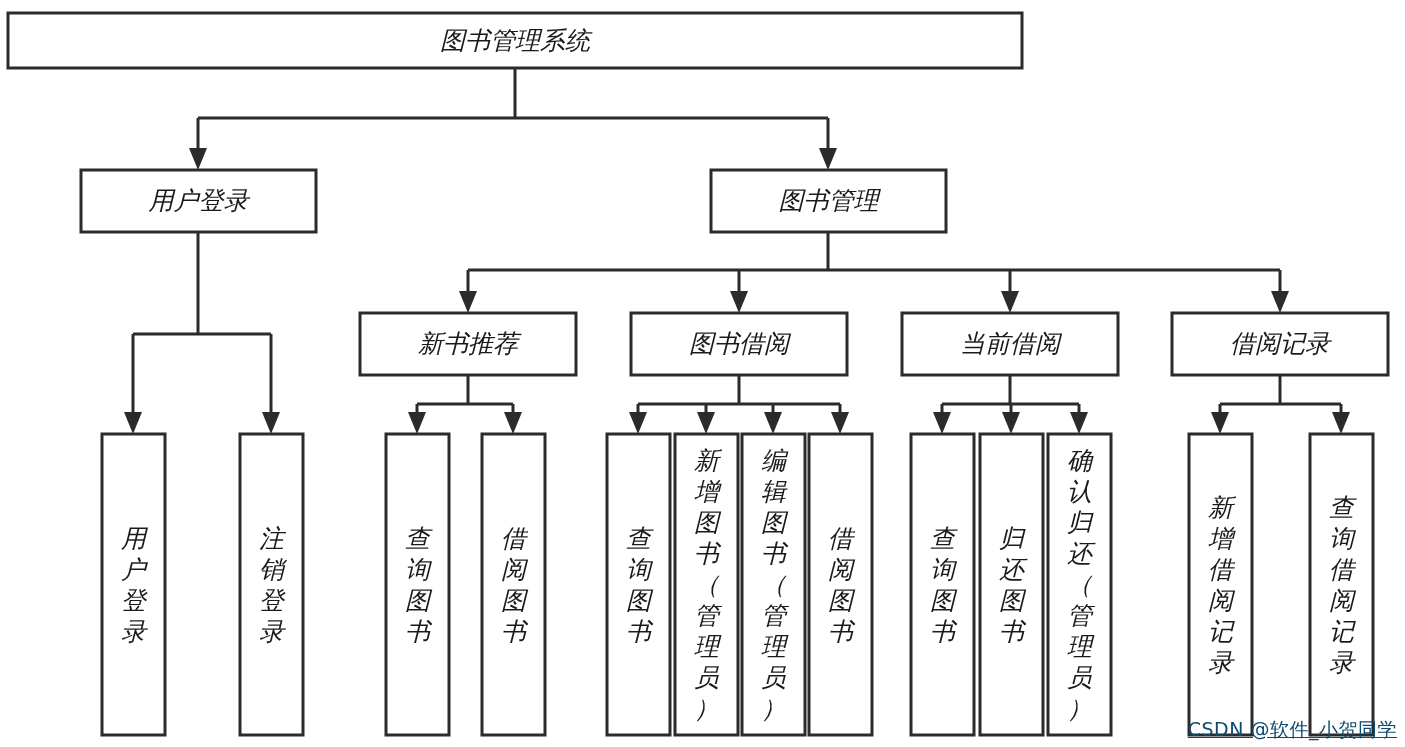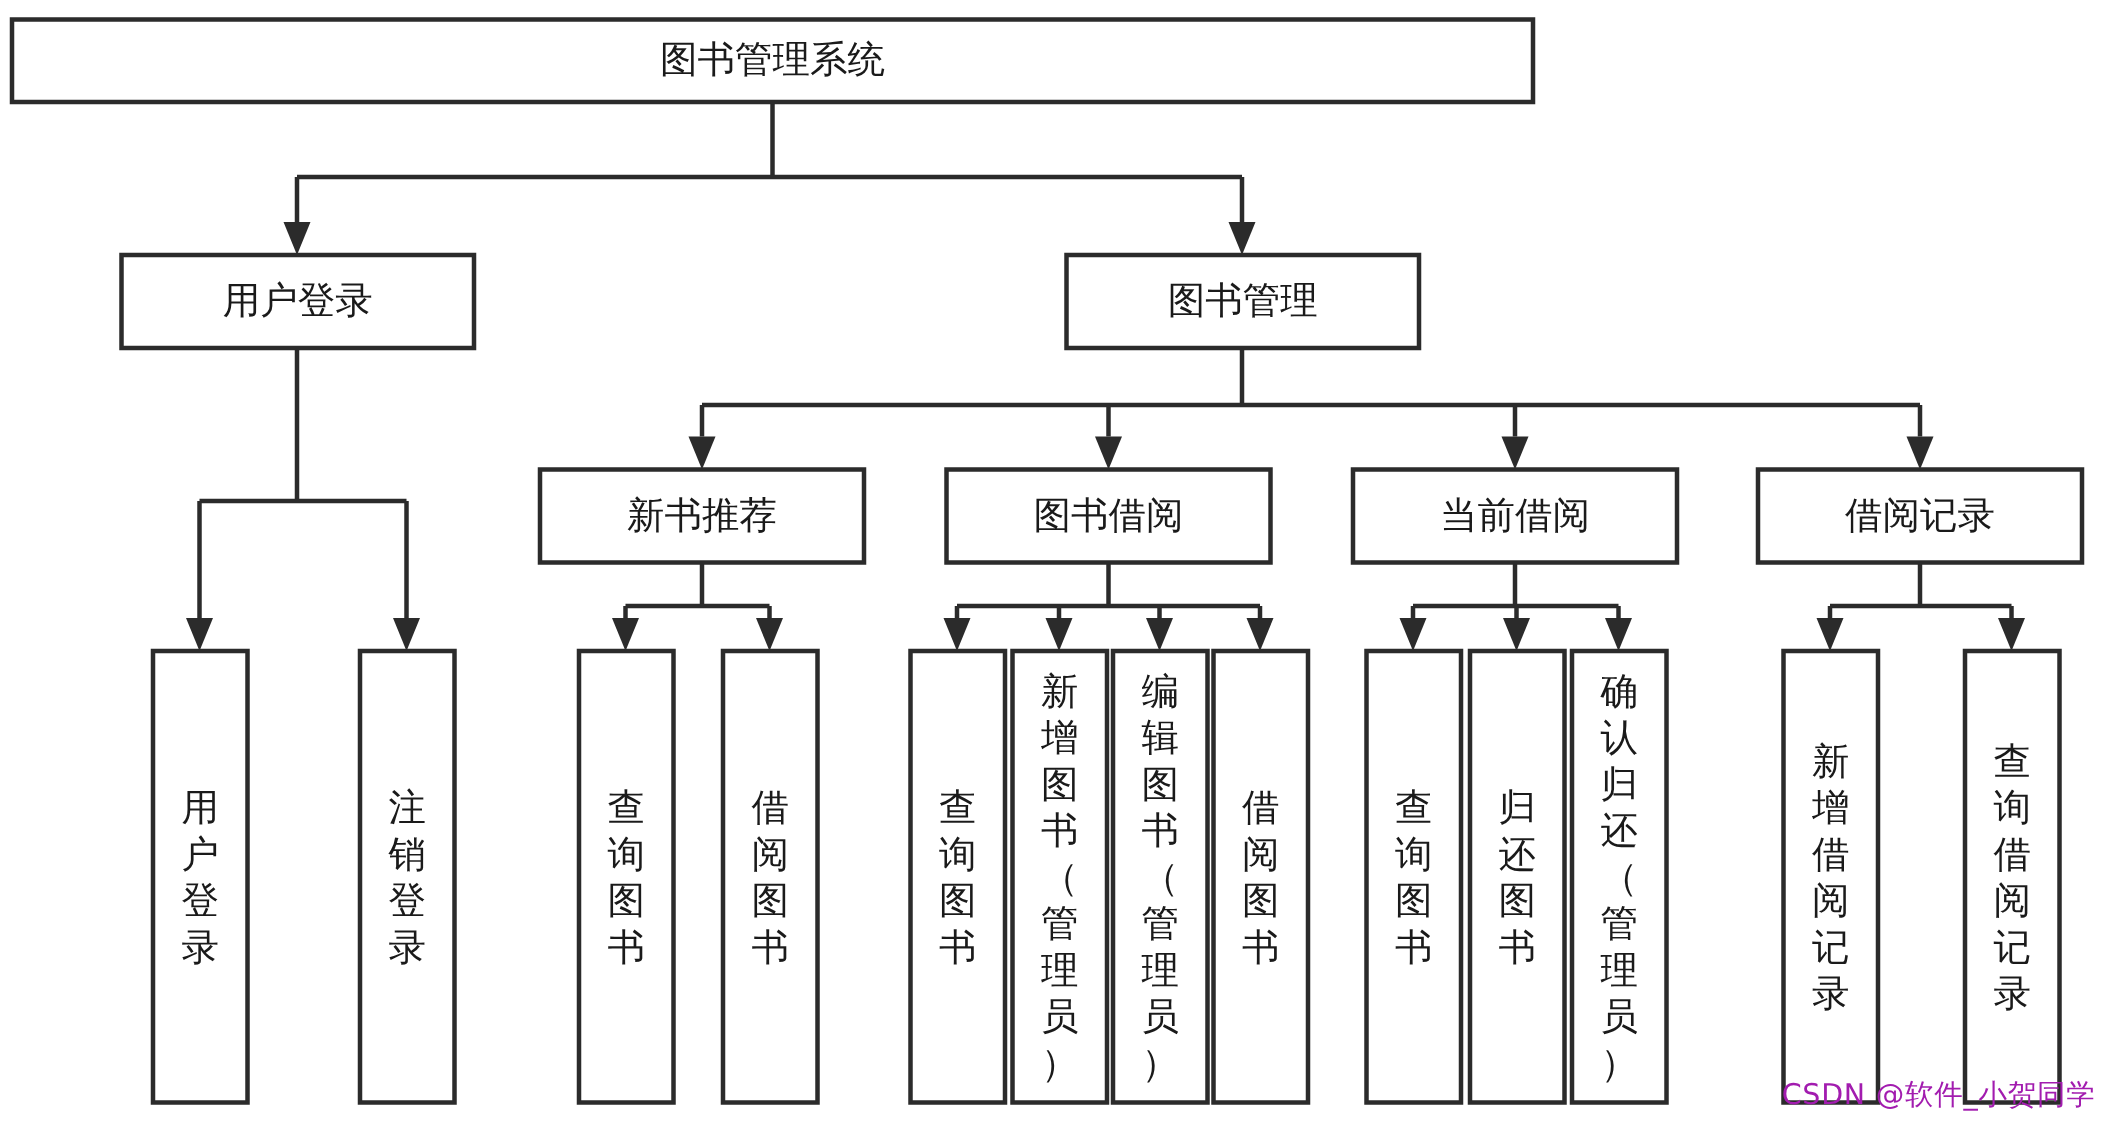--- a/index.html
+++ b/index.html
@@ -13,20 +13,21 @@
     position: relative;
     font-family: "DejaVu Sans", "Liberation Sans", sans-serif;
     overflow: hidden;
   }
   #diagram-root {
     position: absolute;
     left: 0;
     top: 0;
     width: 1405px;
     height: 747px;
+    font-style: italic;
   }
   svg.diagram {
     display: block;
     width: 1405px;
     height: 747px;
   }
   .node-box {
     fill: #ffffff;
     stroke: #2b2b2b;
     stroke-width: 3;
@@ -47,24 +48,25 @@
     fill: #1a1a1a;
     text-anchor: middle;
     dominant-baseline: middle;
   }
   .watermark {
     position: absolute;
     right: 8px;
     bottom: 4px;
     font-family: "DejaVu Sans", "Liberation Sans", sans-serif;
     font-size: 19px;
-    color: #a21caf;
+    color: #0c4a6e;
     letter-spacing: 0.5px;
     user-select: none;
     pointer-events: none;
+    text-decoration: underline;
   }
 </style>
 </head>
 <body>
 
 <div id="diagram-root">
   <svg class="diagram" viewBox="0 0 1405 747">
     <g id="connector-layer">
         <g>
           <path class="connector" d="M 515 68 L 515 118"></path>

